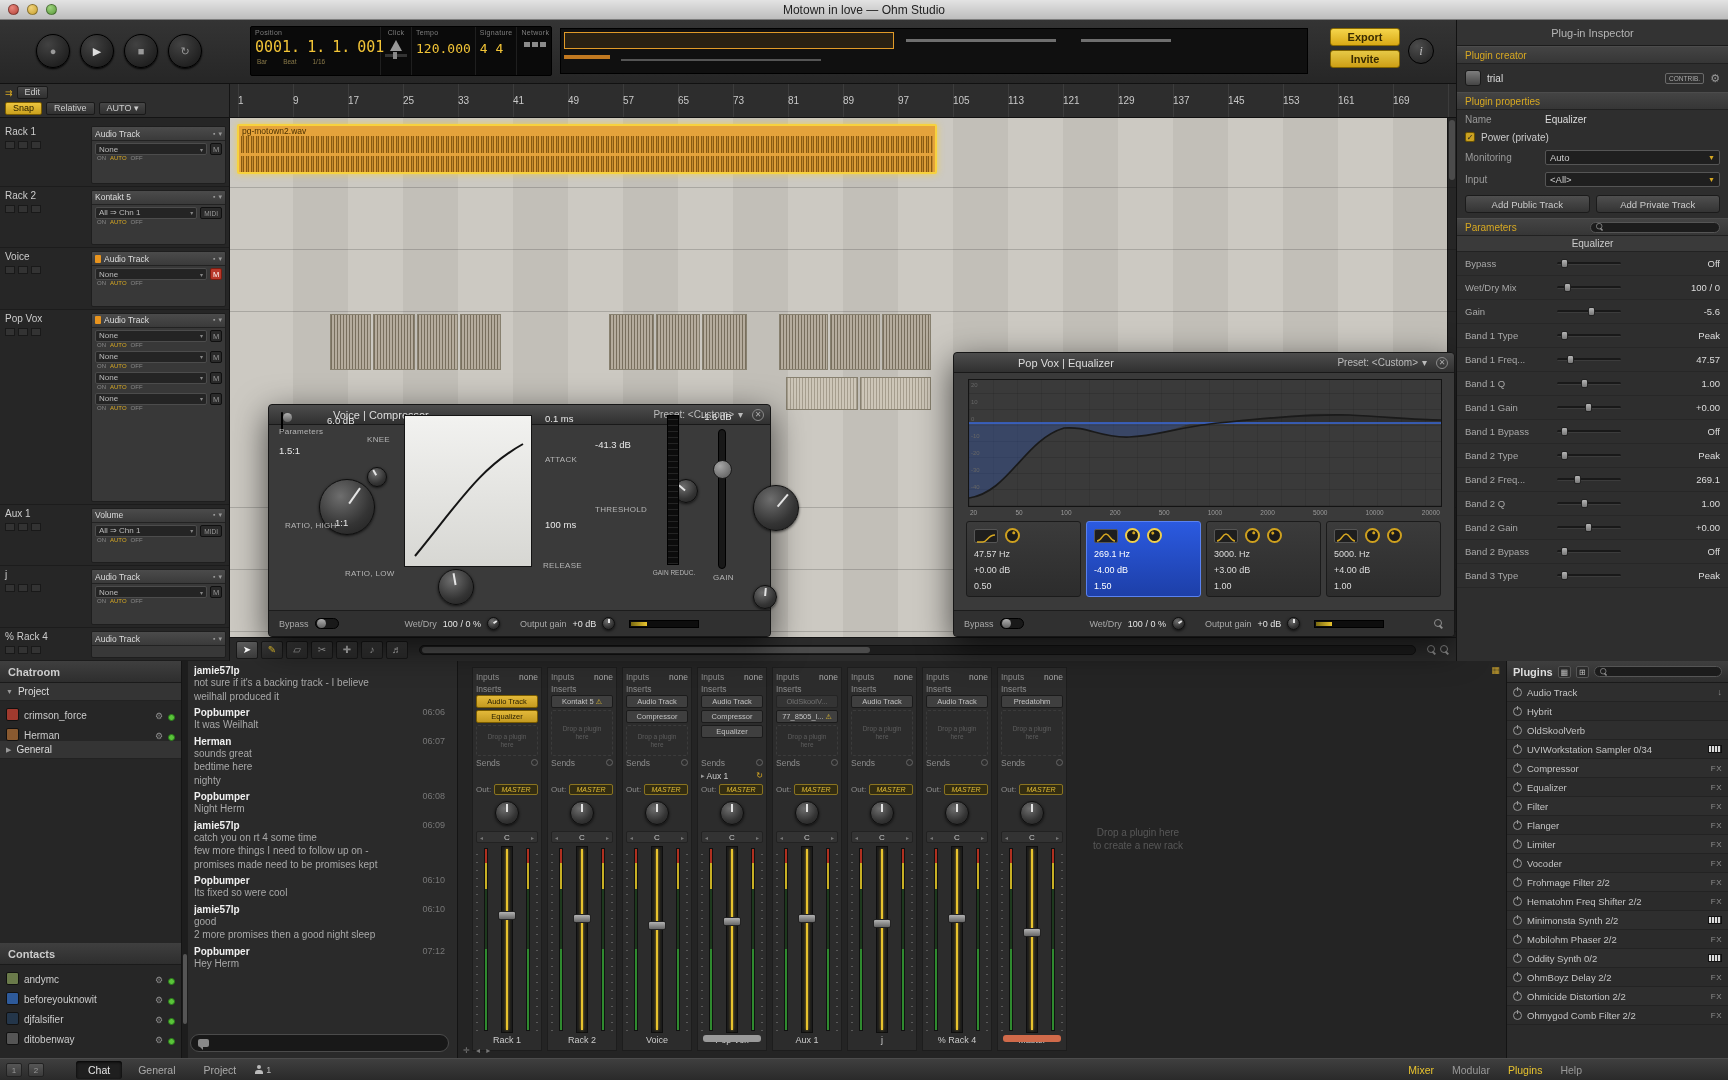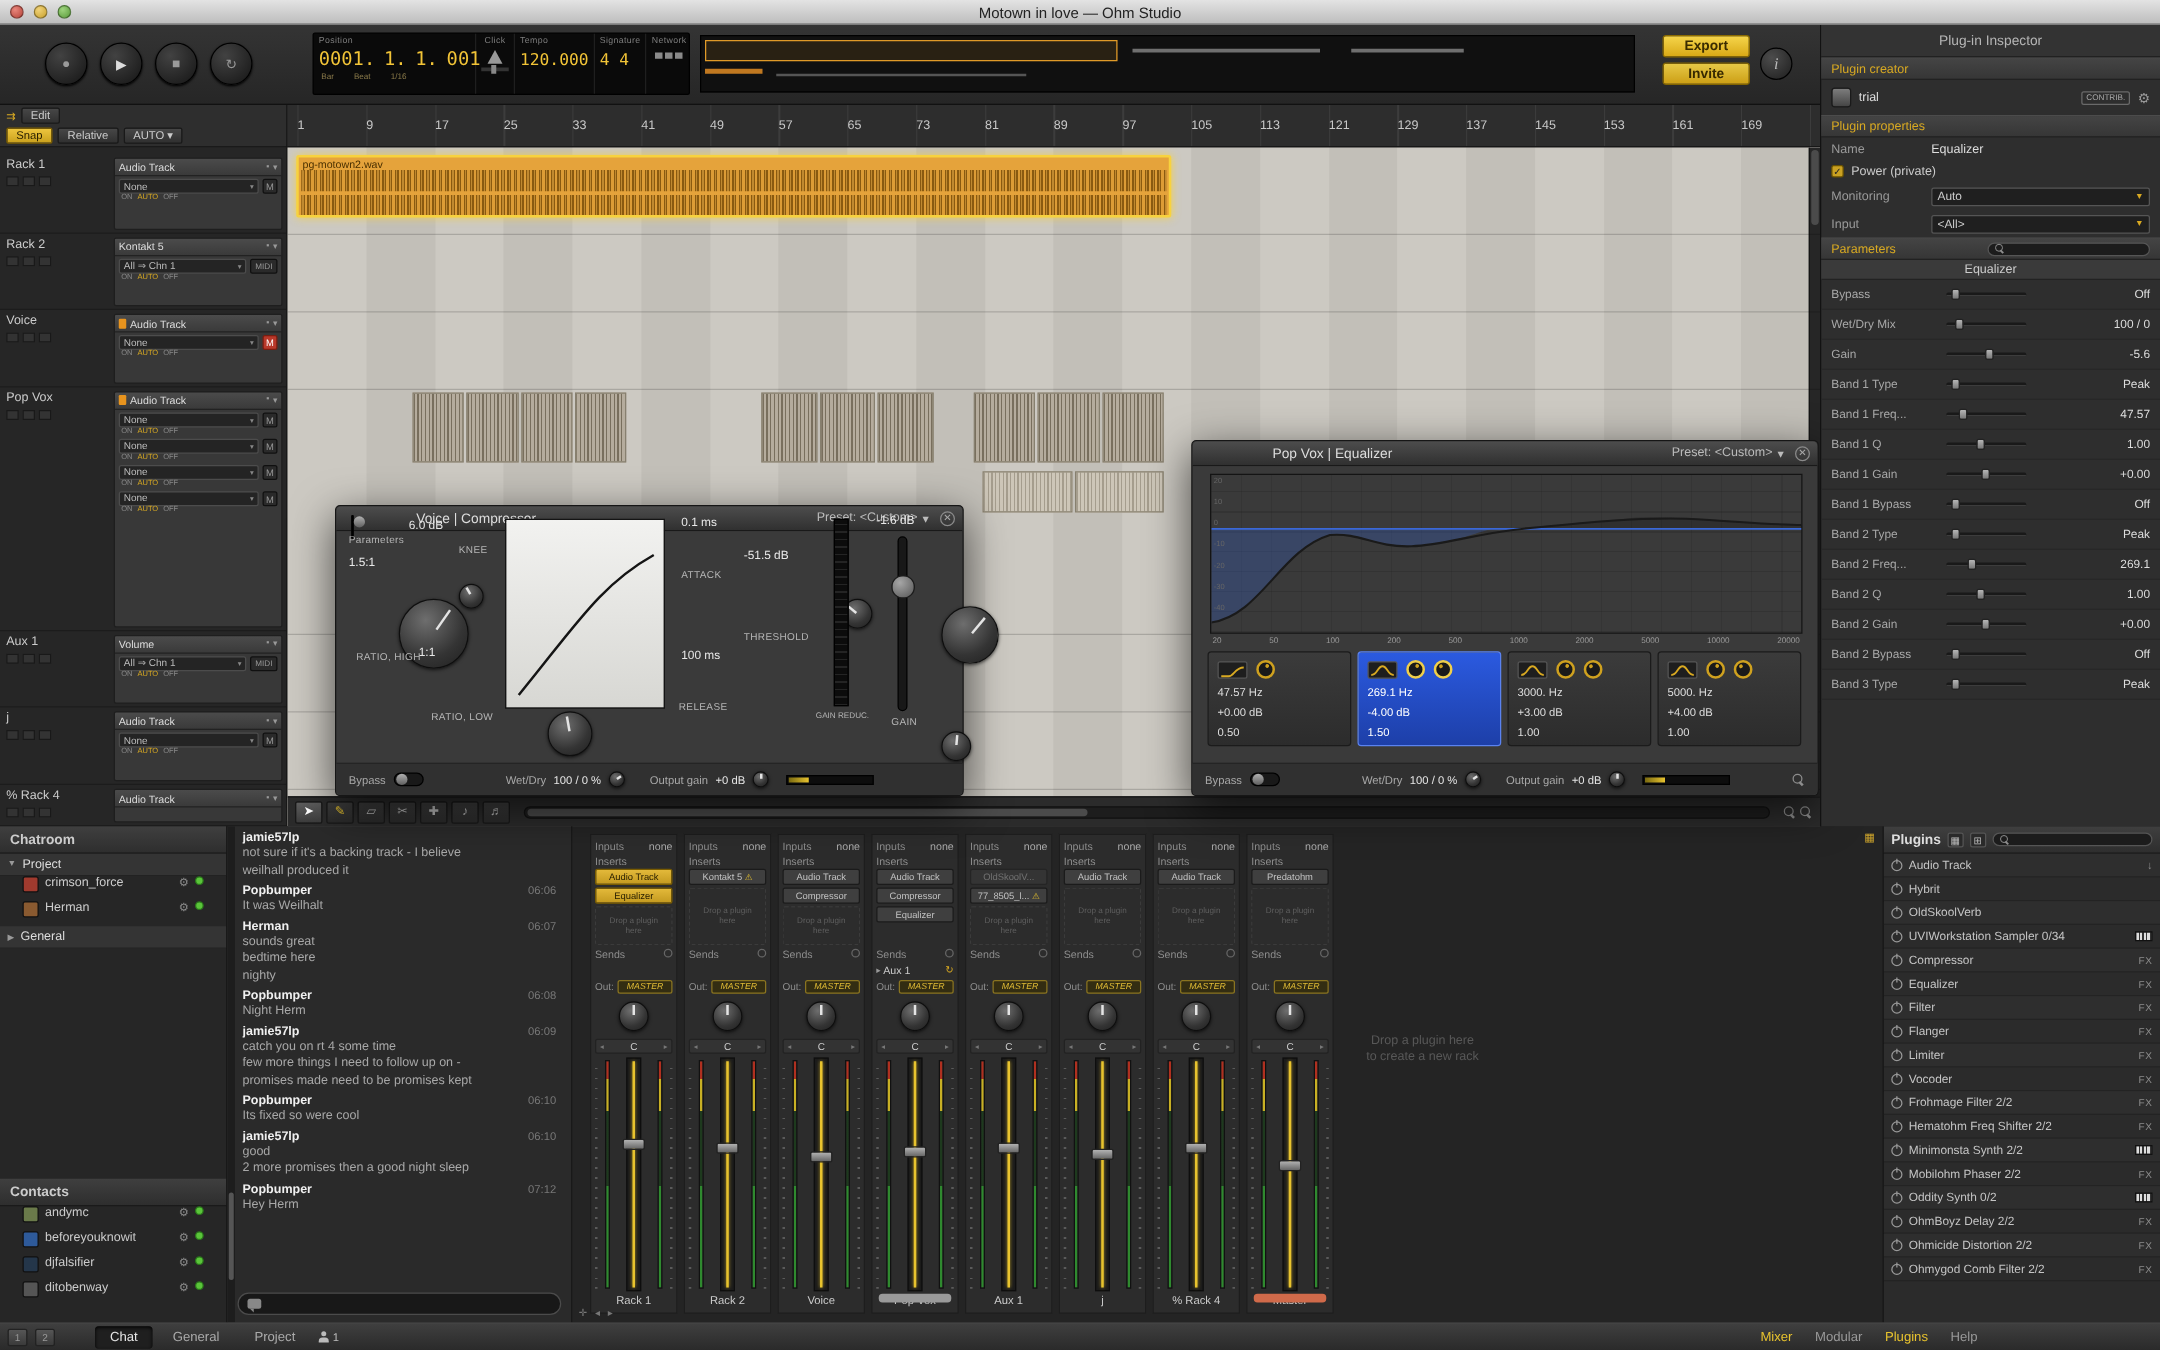--- a/index.html
+++ b/index.html
@@ -138,21 +138,21 @@
 .prow{display:flex;align-items:center;height:24px;padding:0 8px;border-bottom:1px solid #272727;font-size:9.5px}
 .plab{width:92px;color:#a8a8a8;flex:none;white-space:nowrap;overflow:hidden}
 .pslider{width:64px;height:3px;background:#191919;border-bottom:1px solid #3c3c3c;position:relative;border-radius:2px}
 .pslider i{position:absolute;top:-3px;width:7px;height:9px;background:linear-gradient(#b5b5b5,#777);border:1px solid #222;border-radius:2px}
 .pval{margin-left:auto;color:#ddd}
 
 #chattree{position:absolute;left:0;top:661px;width:182px;height:397px;background:#262626;border-right:1px solid #141414;overflow:hidden}
 .panelhead{height:22px;background:linear-gradient(#3f3f3f,#2e2e2e);border-bottom:1px solid #1a1a1a;color:#ccc;font-size:11px;font-weight:bold;line-height:22px;padding-left:8px}
 .treerow{height:18px;background:#343434;border-bottom:1px solid #222;color:#ddd;font-size:10px;display:flex;align-items:center;padding-left:6px;gap:5px}
 .caret{color:#999;font-size:7px}
-.userrow{height:20px;display:flex;align-items:flex-start;padding:0 18px;gap:5px;color:#ccc;font-size:10px}
+.userrow{height:20px;display:flex;align-items:flex-end;padding:0 6px;gap:5px;color:#ccc;font-size:10px}
 .uav{width:13px;height:13px;border-radius:2px;border:1px solid #111;flex:none}
 .ugear{margin-left:auto;color:#8d8d8d;font-size:9px}
 .udot{width:7px;height:7px;border-radius:50%;background:#5ac43a;border:1px solid #2a7a1a;flex:none}
 #contacts{position:absolute;left:0;right:0;top:282px}
 #chatmsgs{position:absolute;left:182px;top:661px;width:276px;height:397px;background:#2a2a2a;border-right:1px solid #141414;overflow:hidden}
 .msgscroll{position:absolute;left:0;top:0;bottom:0;width:6px;background:#1d1d1d}
 .msgscroll i{position:absolute;left:1px;bottom:34px;width:4px;height:70px;background:#555;border-radius:2px}
 .msglist{position:absolute;left:12px;right:4px;top:0;bottom:30px;overflow:hidden}
 .mrowname{display:flex;font-size:10px;color:#f0f0f0;font-weight:bold;margin-top:4px}
 .mtime{margin-left:auto;color:#777;font-weight:normal;font-size:9px;margin-right:8px}
@@ -668,21 +668,21 @@
     <span class="knob abs" style="left:84px;top:124px;width:36px;height:36px;--rot:-10deg"></span>
     <div class="abs clab" style="left:76px;top:164px">RATIO, LOW</div>
     <div id="compgraph">
       <svg width="126" height="150" viewBox="0 0 126 150">
           <path d="M10,140 C55,85 75,52 118,28" stroke="#151515" stroke-width="2" fill="none"></path>
         </svg>
     </div>
     <div class="abs cval" style="left:276px;top:8px">0.1 ms</div>
     <span class="knob abs" style="left:280px;top:22px;width:24px;height:24px;--rot:-50deg"></span>
     <div class="abs clab" style="left:276px;top:50px">ATTACK</div>
-    <div class="abs cval" style="left:326px;top:34px">-51.5 dB</div>
+    <div class="abs cval" style="left:326px;top:34px">-41.3 dB</div>
     <span class="knob abs" style="left:330px;top:50px;width:46px;height:46px;--rot:40deg"></span>
     <div class="abs clab" style="left:326px;top:100px">THRESHOLD</div>
     <div class="abs cval" style="left:276px;top:114px">100 ms</div>
     <span class="knob abs" style="left:280px;top:128px;width:24px;height:24px;--rot:5deg"></span>
     <div class="abs clab" style="left:274px;top:156px">RELEASE</div>
     <div id="grmeter"></div>
     <div id="grlabel">GAIN REDUC.</div>
     <div class="abs cval" style="left:432px;top:6px">-1.6 dB</div>
     <div id="gslider">
         <div class="ghandle"></div>
@@ -826,20 +826,24 @@
           <span class="ddcar">▼</span>
         </span>
     </div>
     <div class="irow" style="height:22px">
       <span style="width:80px">Input</span>
       <span class="dd">
           <span>&lt;All&gt;</span>
           <span class="ddcar">▼</span>
         </span>
     </div>
+    <div class="irow" style="height:28px;padding:0 5px">
+      <span class="ibtn">Add Public Track</span>
+      <span class="ibtn">Add Private Track</span>
+    </div>
     <div class="sechead">
       <span>Parameters</span>
       <span class="search">
           <span class="mag" style="transform:scale(.8)"></span>
         </span>
     </div>
     <div class="grouphead">Equalizer</div>
     <div id="paramlist">
         <div class="prow">
           <span class="plab">Bypass</span>

